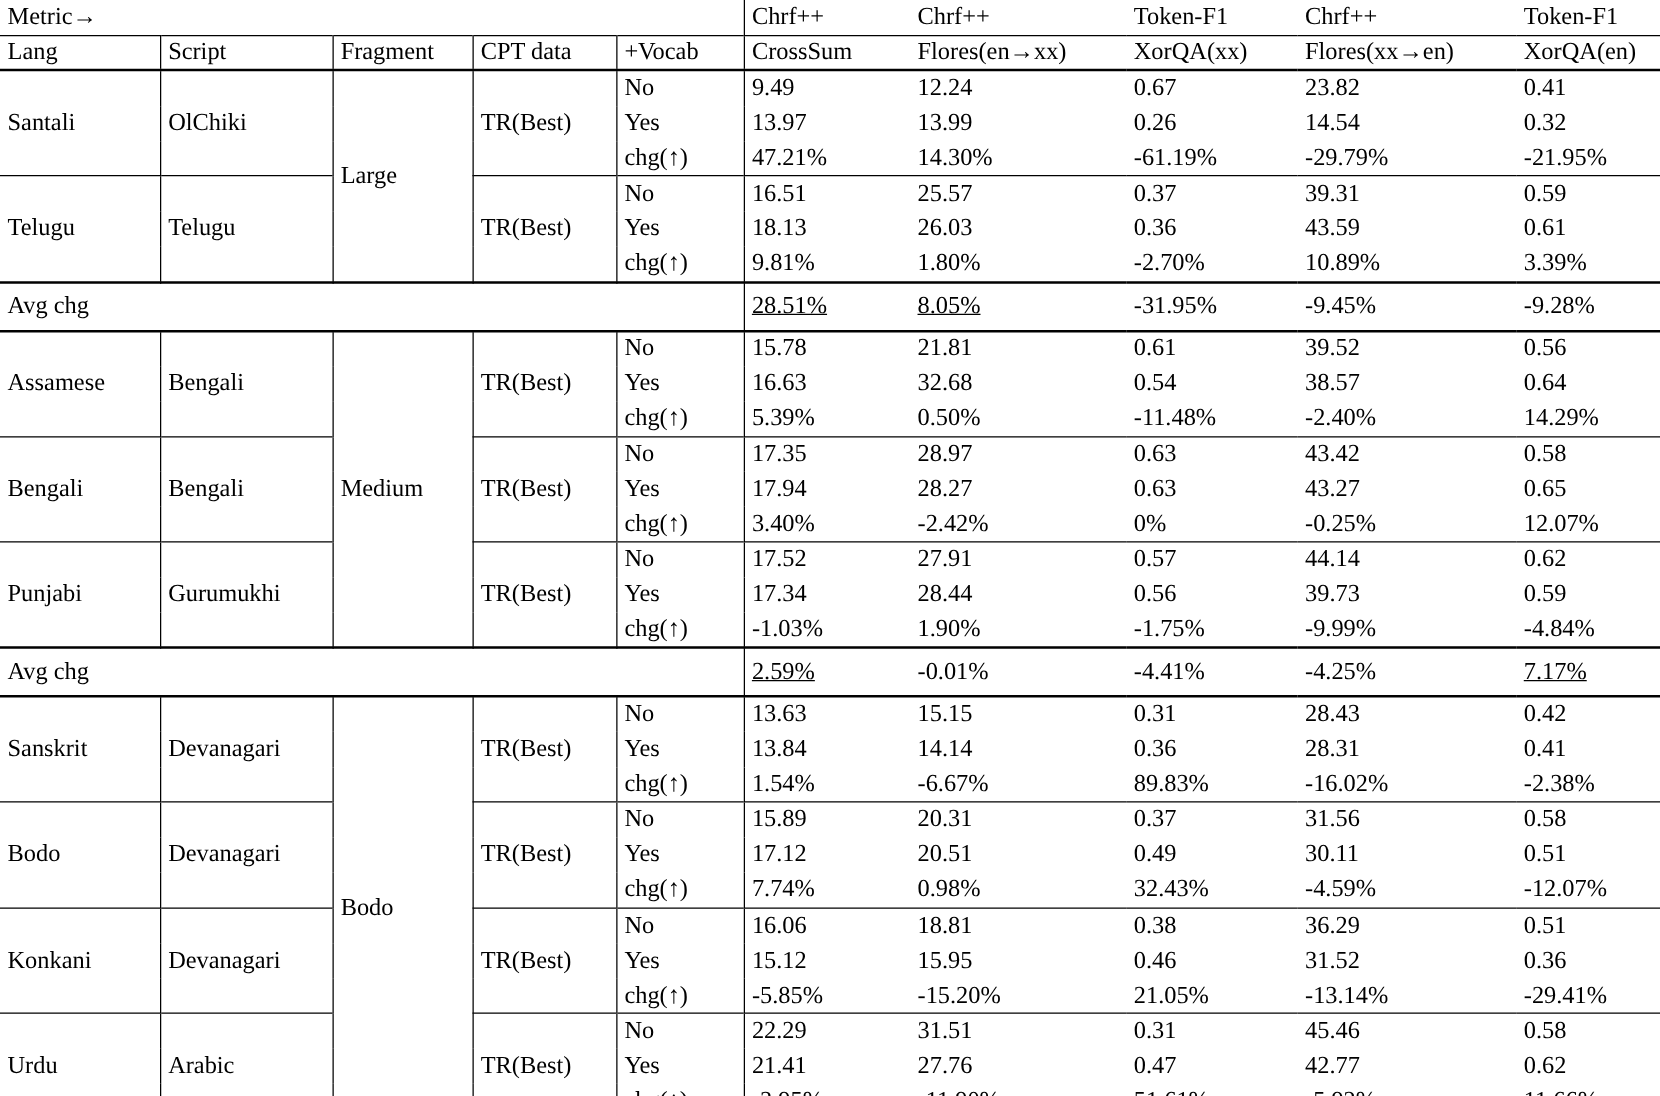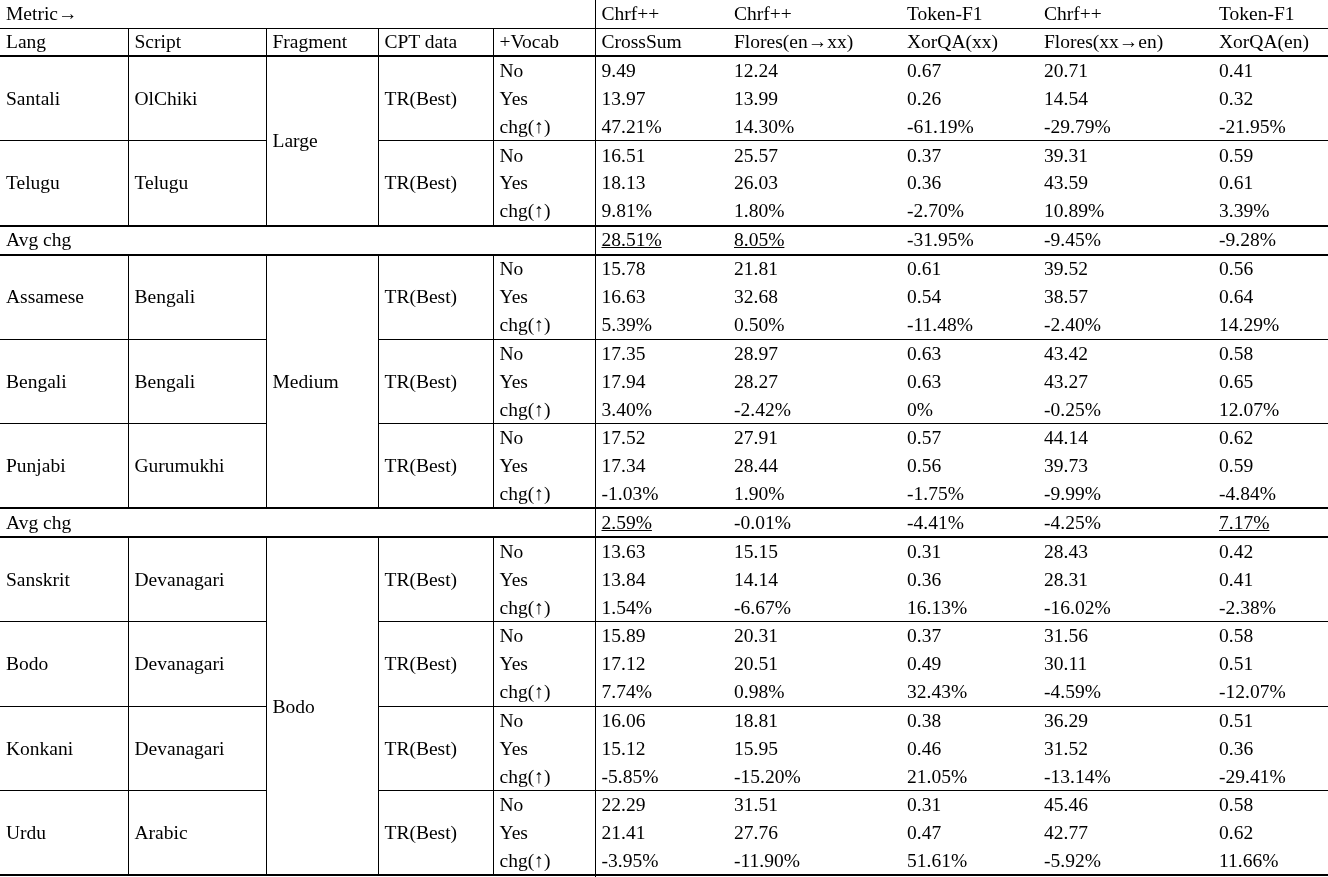--- a/index.html
+++ b/index.html
@@ -46,21 +46,21 @@
   .vl-l { border-left: 1.2px solid #000; }
 
   
   .hr-thick-top    { border-top: 2.2px solid #000; }
   .hr-thick-bottom { border-bottom: 2.2px solid #000; }
   .hr-thin-top     { border-top: 1.2px solid #000; }
   .bold-ul { font-weight: bold; text-decoration: underline; margin-top: 35px; }
 
   tr.datarow { height: 28.2px; }
   tr.hdrrow  { height: 28.2px; }
-  tr.avgrow  { height: 29px; }
+  tr.avgrow  { height: 39px; }
 
   .metric-head { text-align: right; padding-right: 10px; font-weight: bold; }
   .col-head    { font-weight: bold; }
   .grouplabel  { font-weight: bold; }
   .rowlabel    { font-weight: bold; margin-top: 24px; }
   .cptlabel    { font-weight: bold; }
   .vocablabel  { font-weight: bold; }
   .avglabel    { font-weight: bold; text-align: right; padding-right: 8px; }
 </style>
 </head>
@@ -102,21 +102,21 @@
       </tr>
       <tr class="datarow">
         <td class="rowlabel vl-r" rowspan="3">Santali</td>
         <td class="rowlabel vl-r" rowspan="3">OlChiki</td>
         <td class="grouplabel vl-r" rowspan="6">Large</td>
         <td class="cptlabel vl-r" rowspan="3">TR(Best)</td>
         <td class="vocablabel vl-r">No</td>
         <td class="">9.49</td>
         <td class="">12.24</td>
         <td class="">0.67</td>
-        <td class="">20.71</td>
+        <td class="">23.82</td>
         <td class="">0.41</td>
       </tr>
       <tr class="datarow">
         <td class="vocablabel vl-r">Yes</td>
         <td class="">13.97</td>
         <td class="">13.99</td>
         <td class="">0.26</td>
         <td class="">14.54</td>
         <td class="">0.32</td>
       </tr>
@@ -270,21 +270,21 @@
         <td class="">13.84</td>
         <td class="">14.14</td>
         <td class="">0.36</td>
         <td class="">28.31</td>
         <td class="">0.41</td>
       </tr>
       <tr class="datarow">
         <td class="vocablabel vl-r">chg(↑)</td>
         <td class="">1.54%</td>
         <td class="">-6.67%</td>
-        <td class="">16.13%</td>
+        <td class="">89.83%</td>
         <td class="">-16.02%</td>
         <td class="">-2.38%</td>
       </tr>
       <tr class="datarow hr-thin-top">
         <td class="rowlabel vl-r" rowspan="3">Bodo</td>
         <td class="rowlabel vl-r" rowspan="3">Devanagari</td>
         <td class="cptlabel vl-r" rowspan="3">TR(Best)</td>
         <td class="vocablabel vl-r">No</td>
         <td class="">15.89</td>
         <td class="">20.31</td>

